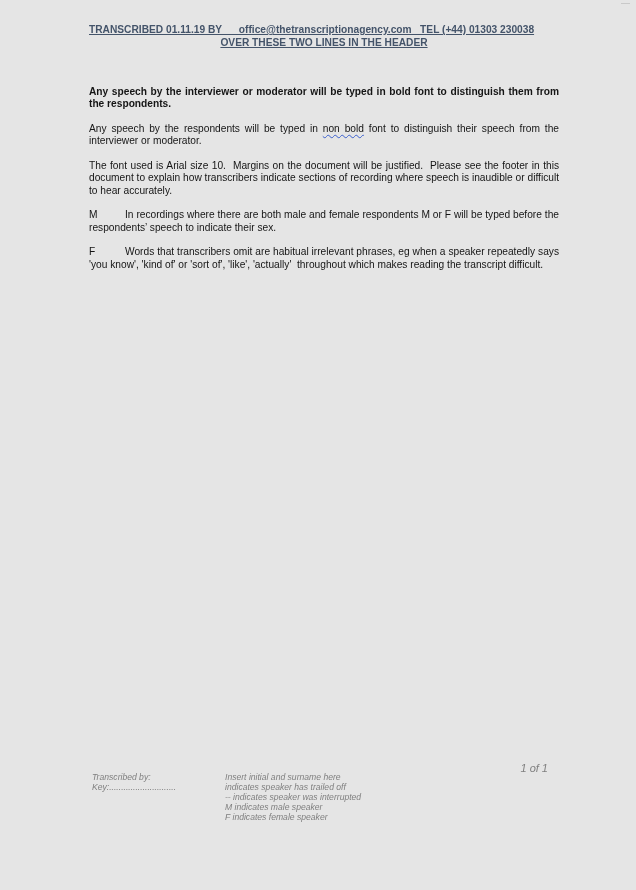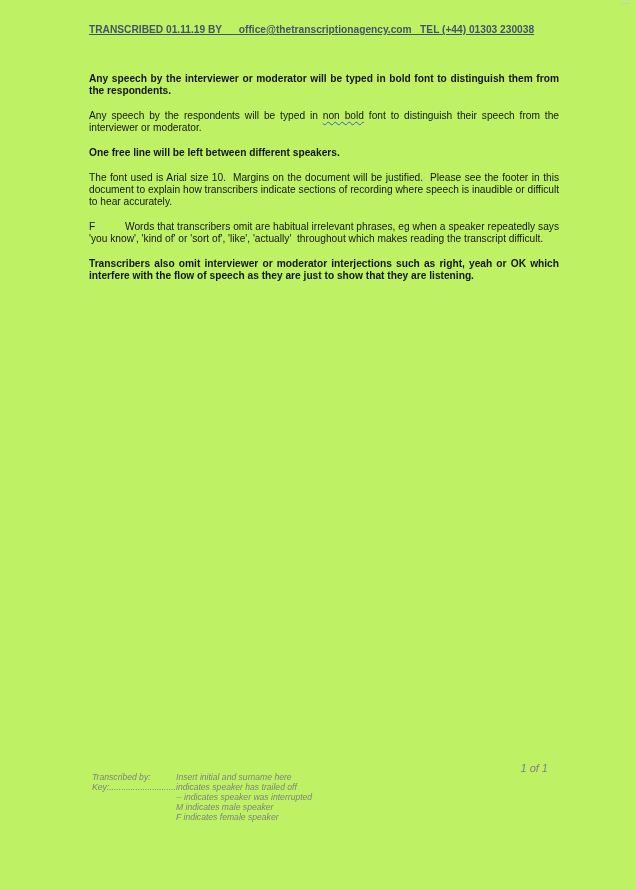--- a/index.html
+++ b/index.html
@@ -4,21 +4,21 @@
 <style>
   html, body {
     margin: 0;
     padding: 0;
     background: #ffffff;
   }
   .page {
     position: relative;
     width: 636px;
     height: 890px;
-    background: #bef264;
+    background: #e5e5e5;
     font-family: "Liberation Sans", sans-serif;
     overflow: hidden;
   }
   .corner-mark {
     position: absolute;
     top: 3px;
     left: 621px;
     width: 9px;
     height: 1px;
     background: #c9c9c9;
@@ -73,54 +73,54 @@
   .doc-footer {
     position: absolute;
     top: 772px;
     left: 92px;
     right: 60px;
     color: #7f7f7f;
     font-style: italic;
     font-size: 8.6px;
     line-height: 10px;
   }
-  .f-row { display: flex; }
+  .f-row { display: flex; gap: 29px; }
   .f-label {
     flex: 0 0 84px;
     width: 84px;
     overflow: hidden;
     white-space: nowrap;
   }
-  .f-value { flex: 1; white-space: nowrap; }
+  .f-value { flex: 1; white-space: nowrap; margin-left: 20px; }
 </style>
 </head>
 <body>
 
 <div class="page">
 
   <div class="corner-mark"></div>
 
   <div class="content">
     <div class="doc-header">
       <div class="h-line h-line1">TRANSCRIBED 01.11.19 BY      office@thetranscriptionagency.com   TEL (+44) 01303 230038</div>
+      <div class="h-line h-center">OVER THESE TWO LINES IN THE HEADER</div>
     </div>
 
     <div class="doc-body">
       <p class="bold">Any speech by the interviewer or moderator will be typed in bold font to distinguish them from the respondents.</p>
 
       <p><span>Any speech by the respondents will be typed in </span><span class="squiggle">non bold</span><span> font to distinguish their speech from the interviewer or moderator.</span></p>
 
-      <p class="bold">One free line will be left between different speakers.</p>
 
       <p>The font used is Arial size 10.&nbsp; Margins on the document will be justified.&nbsp; Please see the footer in this document to explain how transcribers indicate sections of recording where speech is inaudible or difficult to hear accurately.</p>
 
+      <p><span class="tab-label">M</span><span>In recordings where there are both male and female respondents M or F will be typed before the respondents’ speech to indicate their sex.</span></p>
 
       <p><span class="tab-label">F</span><span>Words that transcribers omit are habitual irrelevant phrases, eg when a speaker repeatedly says 'you know', 'kind of' or 'sort of', 'like', 'actually'&nbsp; throughout which makes reading the transcript difficult.</span></p>
 
-      <p class="bold">Transcribers also omit interviewer or moderator interjections such as right, yeah or OK which interfere with the flow of speech as they are just to show that they are listening.</p>
     </div>
   </div>
 
   <div class="page-number">1 of 1</div>
 
   <div class="doc-footer">
     <div class="f-row">
       <span class="f-label">Transcribed by:</span>
       <span class="f-value">Insert initial and surname here</span>
     </div>

